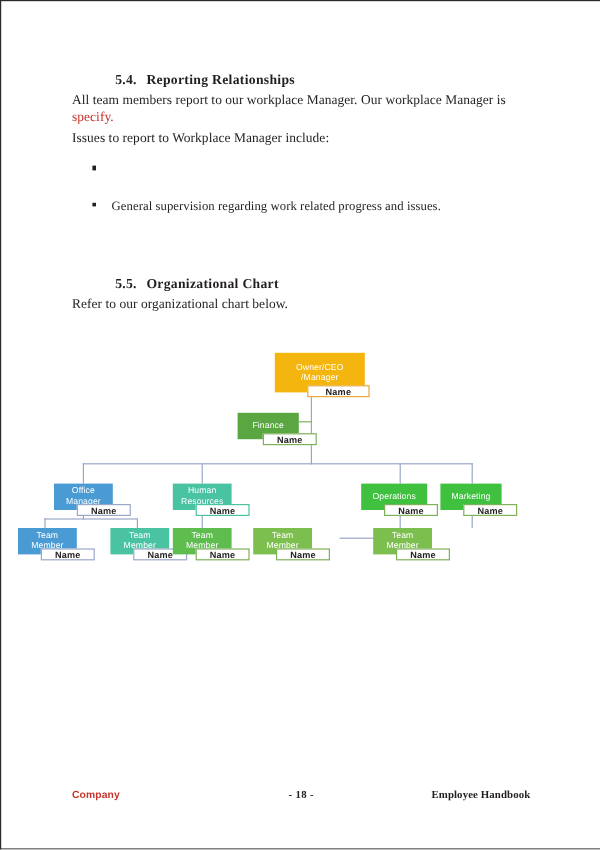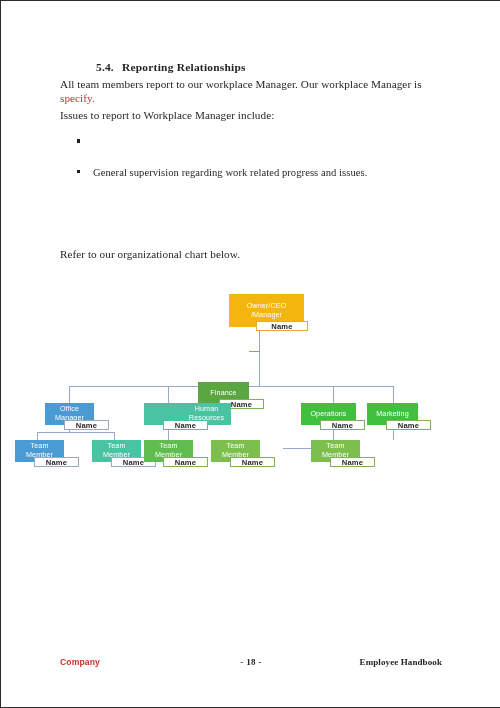--- a/index.html
+++ b/index.html
@@ -79,20 +79,24 @@
   <div class="bullets">
     <div class="bullet">
       <span class="bsq"><i></i></span>
     </div>
     <div class="bullet">
       <span class="bsq"><i></i></span>
       <span class="btx">General supervision regarding work related progress and issues.</span>
     </div>
   </div>
 
+  <div class="h-row" style="left:59px;top:230px;">
+    <span class="h-num">5.5.</span>
+    <span class="h-txt">Organizational Chart</span>
+  </div>
   <div class="para" style="left:59px;top:246px;width:390px;">Refer to our organizational chart below.</div>
 
   <div class="chart">
 
     <div class="conn blue" style="left:258px;top:46px;width:1.2px;height:60px;"></div>
 
     <div class="conn green" style="left:248px;top:70px;width:11px;height:1.2px;"></div>
 
     <div class="conn blue" style="left:68px;top:105px;width:325px;height:1.2px;"></div>
 
@@ -114,37 +118,37 @@
     <div class="conn blue" style="left:392px;top:144px;width:1.2px;height:15px;"></div>
 
     <div class="node" style="left:228px;top:13px;width:75px;height:33px;">
       <div class="box" style="height:33px;background:#f5b50f;flex-direction:column;">
         <span>Owner/CEO</span>
         <span>/Manager</span>
       </div>
       <div class="nametag" style="left:27px;top:27px;width:52px;border:1px solid #e7a93b;">Name</div>
     </div>
 
-    <div class="node" style="left:197px;top:63px;width:51px;height:22px;margin-top:38px;">
+    <div class="node" style="left:197px;top:63px;width:51px;height:22px;">
       <div class="box" style="height:22px;background:#5aa741;">
         <span>Finance</span>
       </div>
       <div class="nametag" style="left:21px;top:17px;width:45px;border:1px solid #7fb05a;">Name</div>
     </div>
 
     <div class="node" style="left:44px;top:122px;width:49px;height:22px;">
       <div class="box" style="height:22px;background:#4a9bd4;flex-direction:column;">
         <span>Office</span>
         <span>Manager</span>
       </div>
       <div class="nametag" style="left:19px;top:17px;width:45px;border:1px solid #9aa7c7;">Name</div>
     </div>
 
     <div class="node" style="left:143px;top:122px;width:49px;height:22px;">
-      <div class="box" style="height:22px;background:#49c3a2;flex-direction:column;padding-left:38px;">
+      <div class="box" style="height:22px;background:#49c3a2;flex-direction:column;">
         <span>Human</span>
         <span>Resources</span>
       </div>
       <div class="nametag" style="left:19px;top:17px;width:45px;border:1px solid #49c3a2;">Name</div>
     </div>
 
     <div class="node" style="left:300px;top:122px;width:55px;height:22px;">
       <div class="box" style="height:22px;background:#3fc03f;">
         <span>Operations</span>
       </div>

